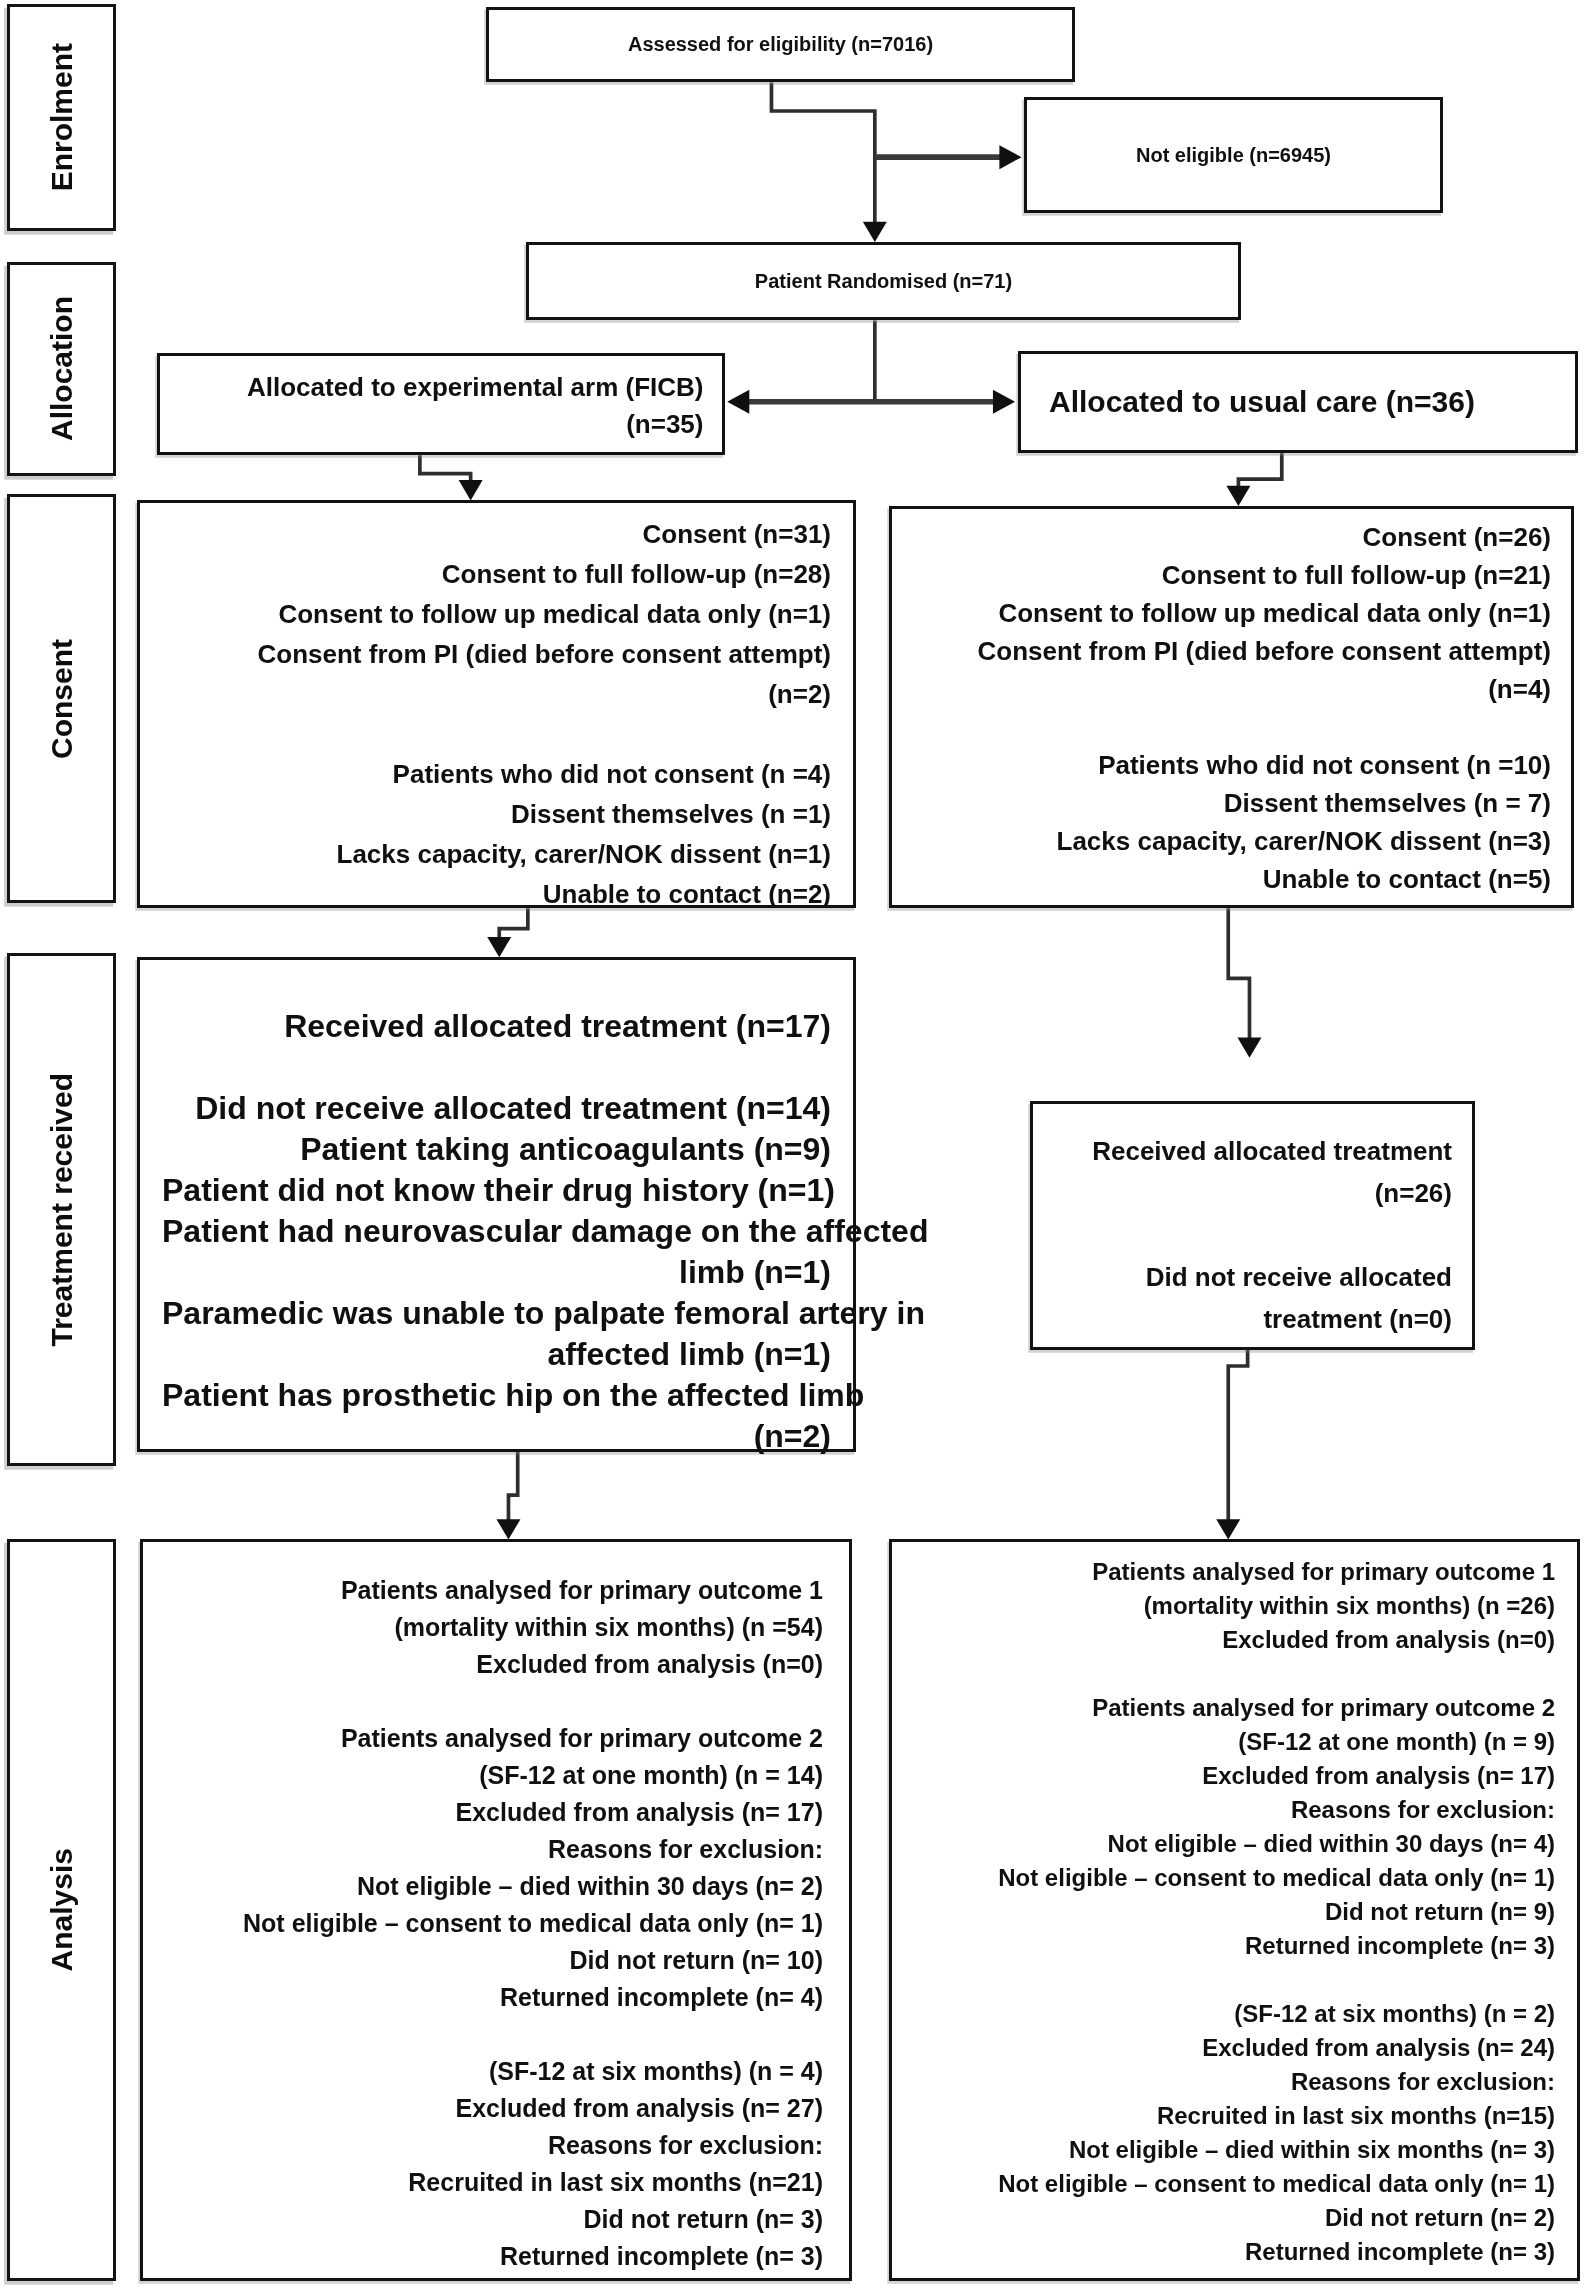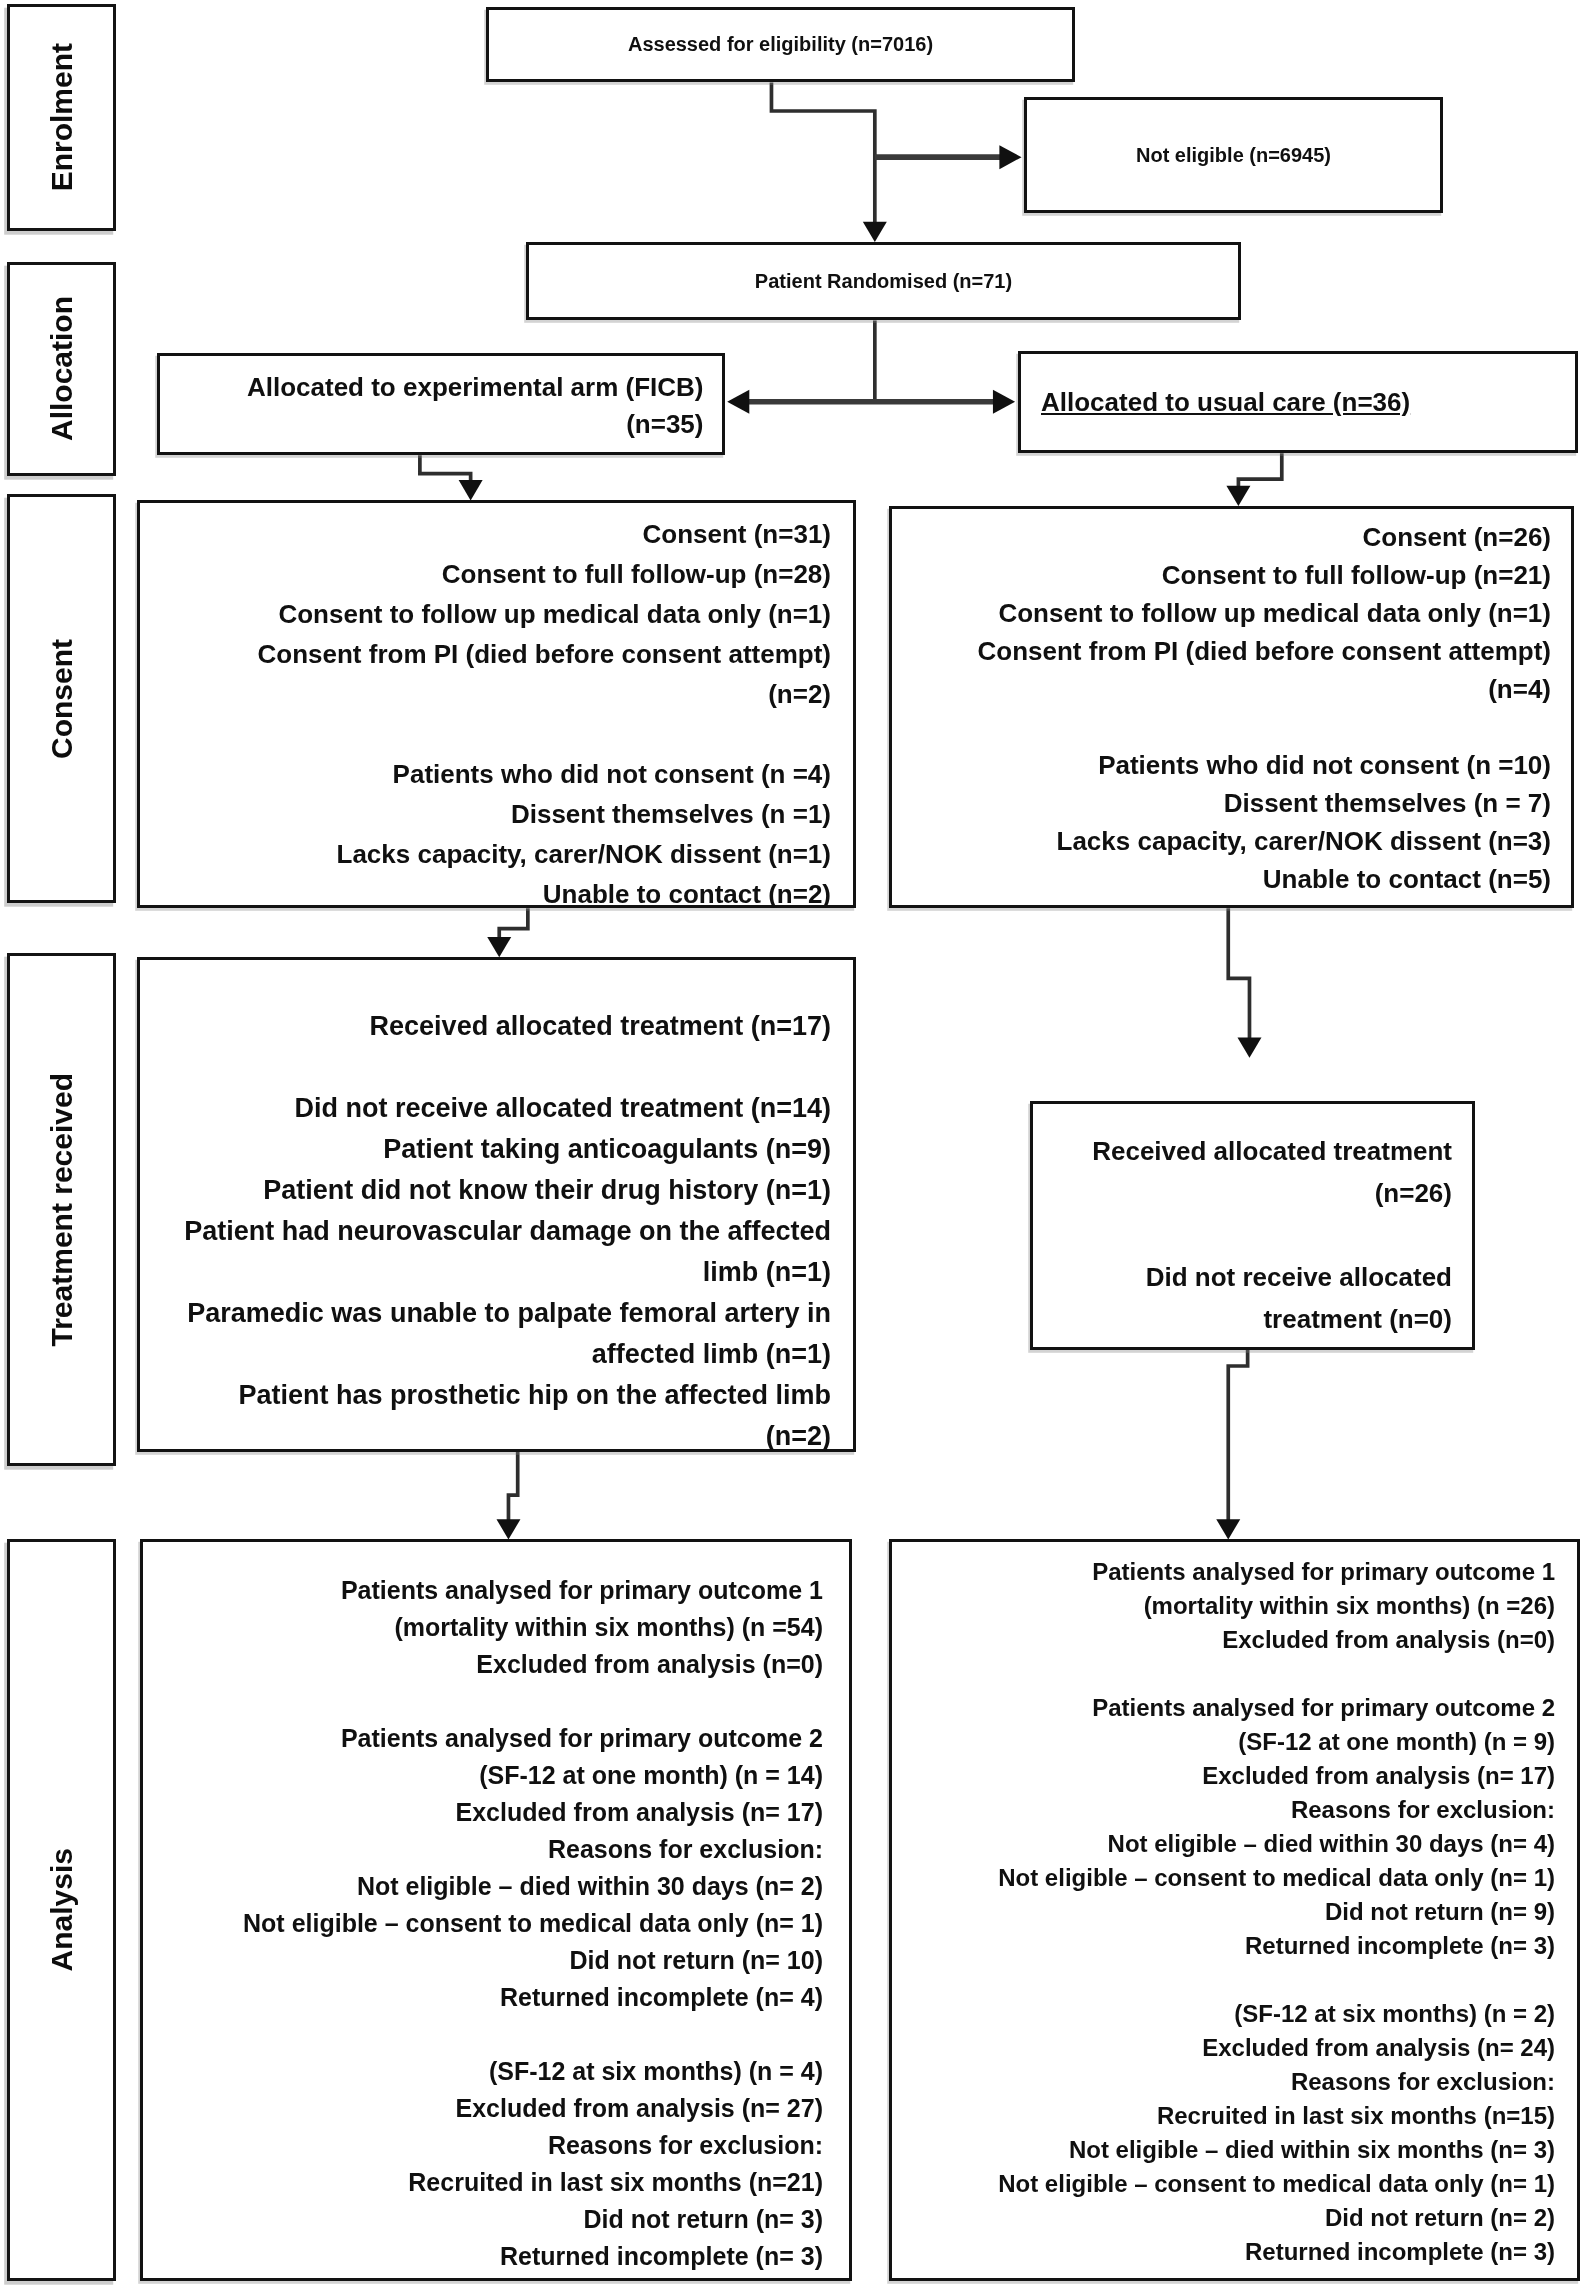--- a/index.html
+++ b/index.html
@@ -22,24 +22,24 @@
     background:#fff; border:3.7px solid #141414;
     display:flex; align-items:center; justify-content:center;
     box-shadow:-2.8px 3.7px 0 rgba(130,130,130,0.4);
   }
   .stage span {
     writing-mode:vertical-rl; transform:rotate(180deg);
     font-weight:700; font-size:30px; white-space:nowrap; color:#0d0d0d;
   }
   .lines .line { white-space:nowrap; }
   .alloc-exp   { padding:13px 18.5px 0; font-size:26px; line-height:37px; }
-  .alloc-usual { display:flex; align-items:center; padding-left:20px; font-size:26px;text-decoration:underline; }
+  .alloc-usual { display:flex; align-items:center; padding-left:28px; font-size:30px; }
   .consent-l   { padding:11px 22px 0; font-size:26px; line-height:40px; }
   .consent-r   { padding:9.2px 20px 0; font-size:26px; line-height:38px; }
-  .treat-l     { padding:46px 22px 0; font-size:27px; line-height:41px; }
+  .treat-l     { padding:46px 22px 0; font-size:32px; line-height:41px; }
   .treat-r     { padding:26px 20px 0; font-size:26px; line-height:42px; }
   .analysis-l  { padding:29.5px 26px 0; font-size:25px; line-height:37px; }
   .analysis-r  { padding:13px 22px 0; font-size:24px; line-height:34px; }
   svg.overlay { position:absolute; left:0; top:0; }
 </style>
 </head>
 <body>
 
 <div class="canvas">
 

